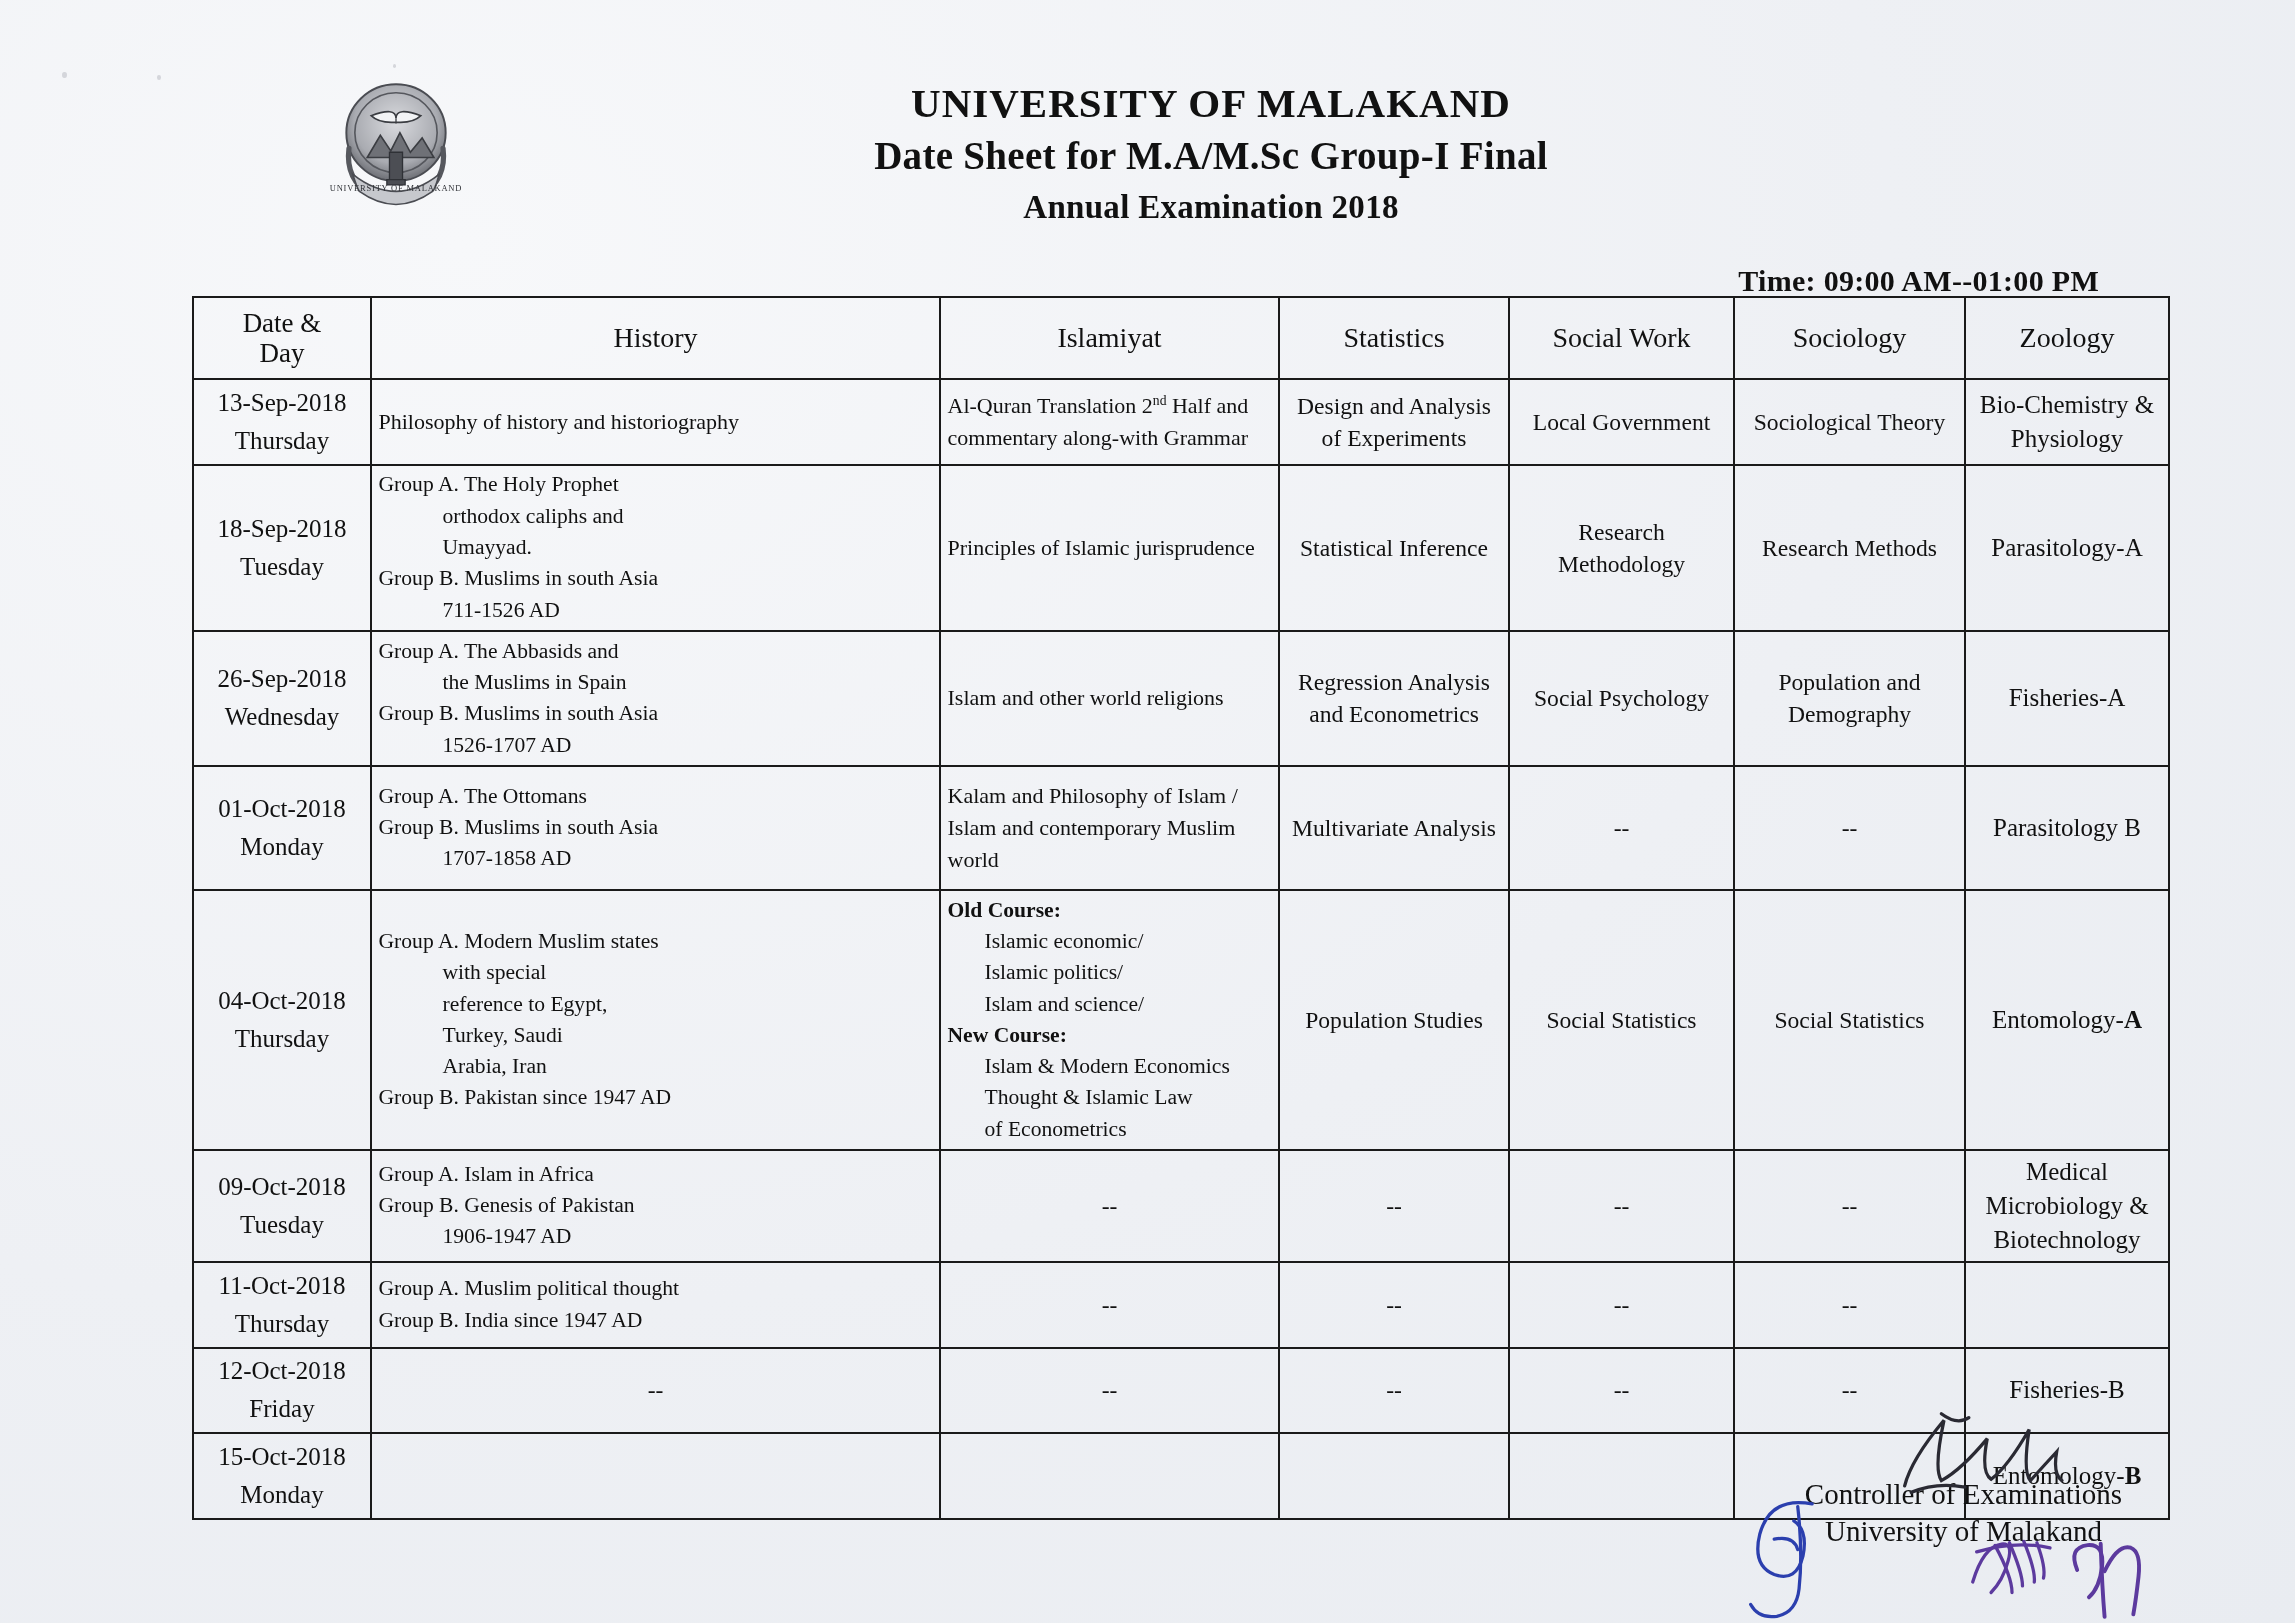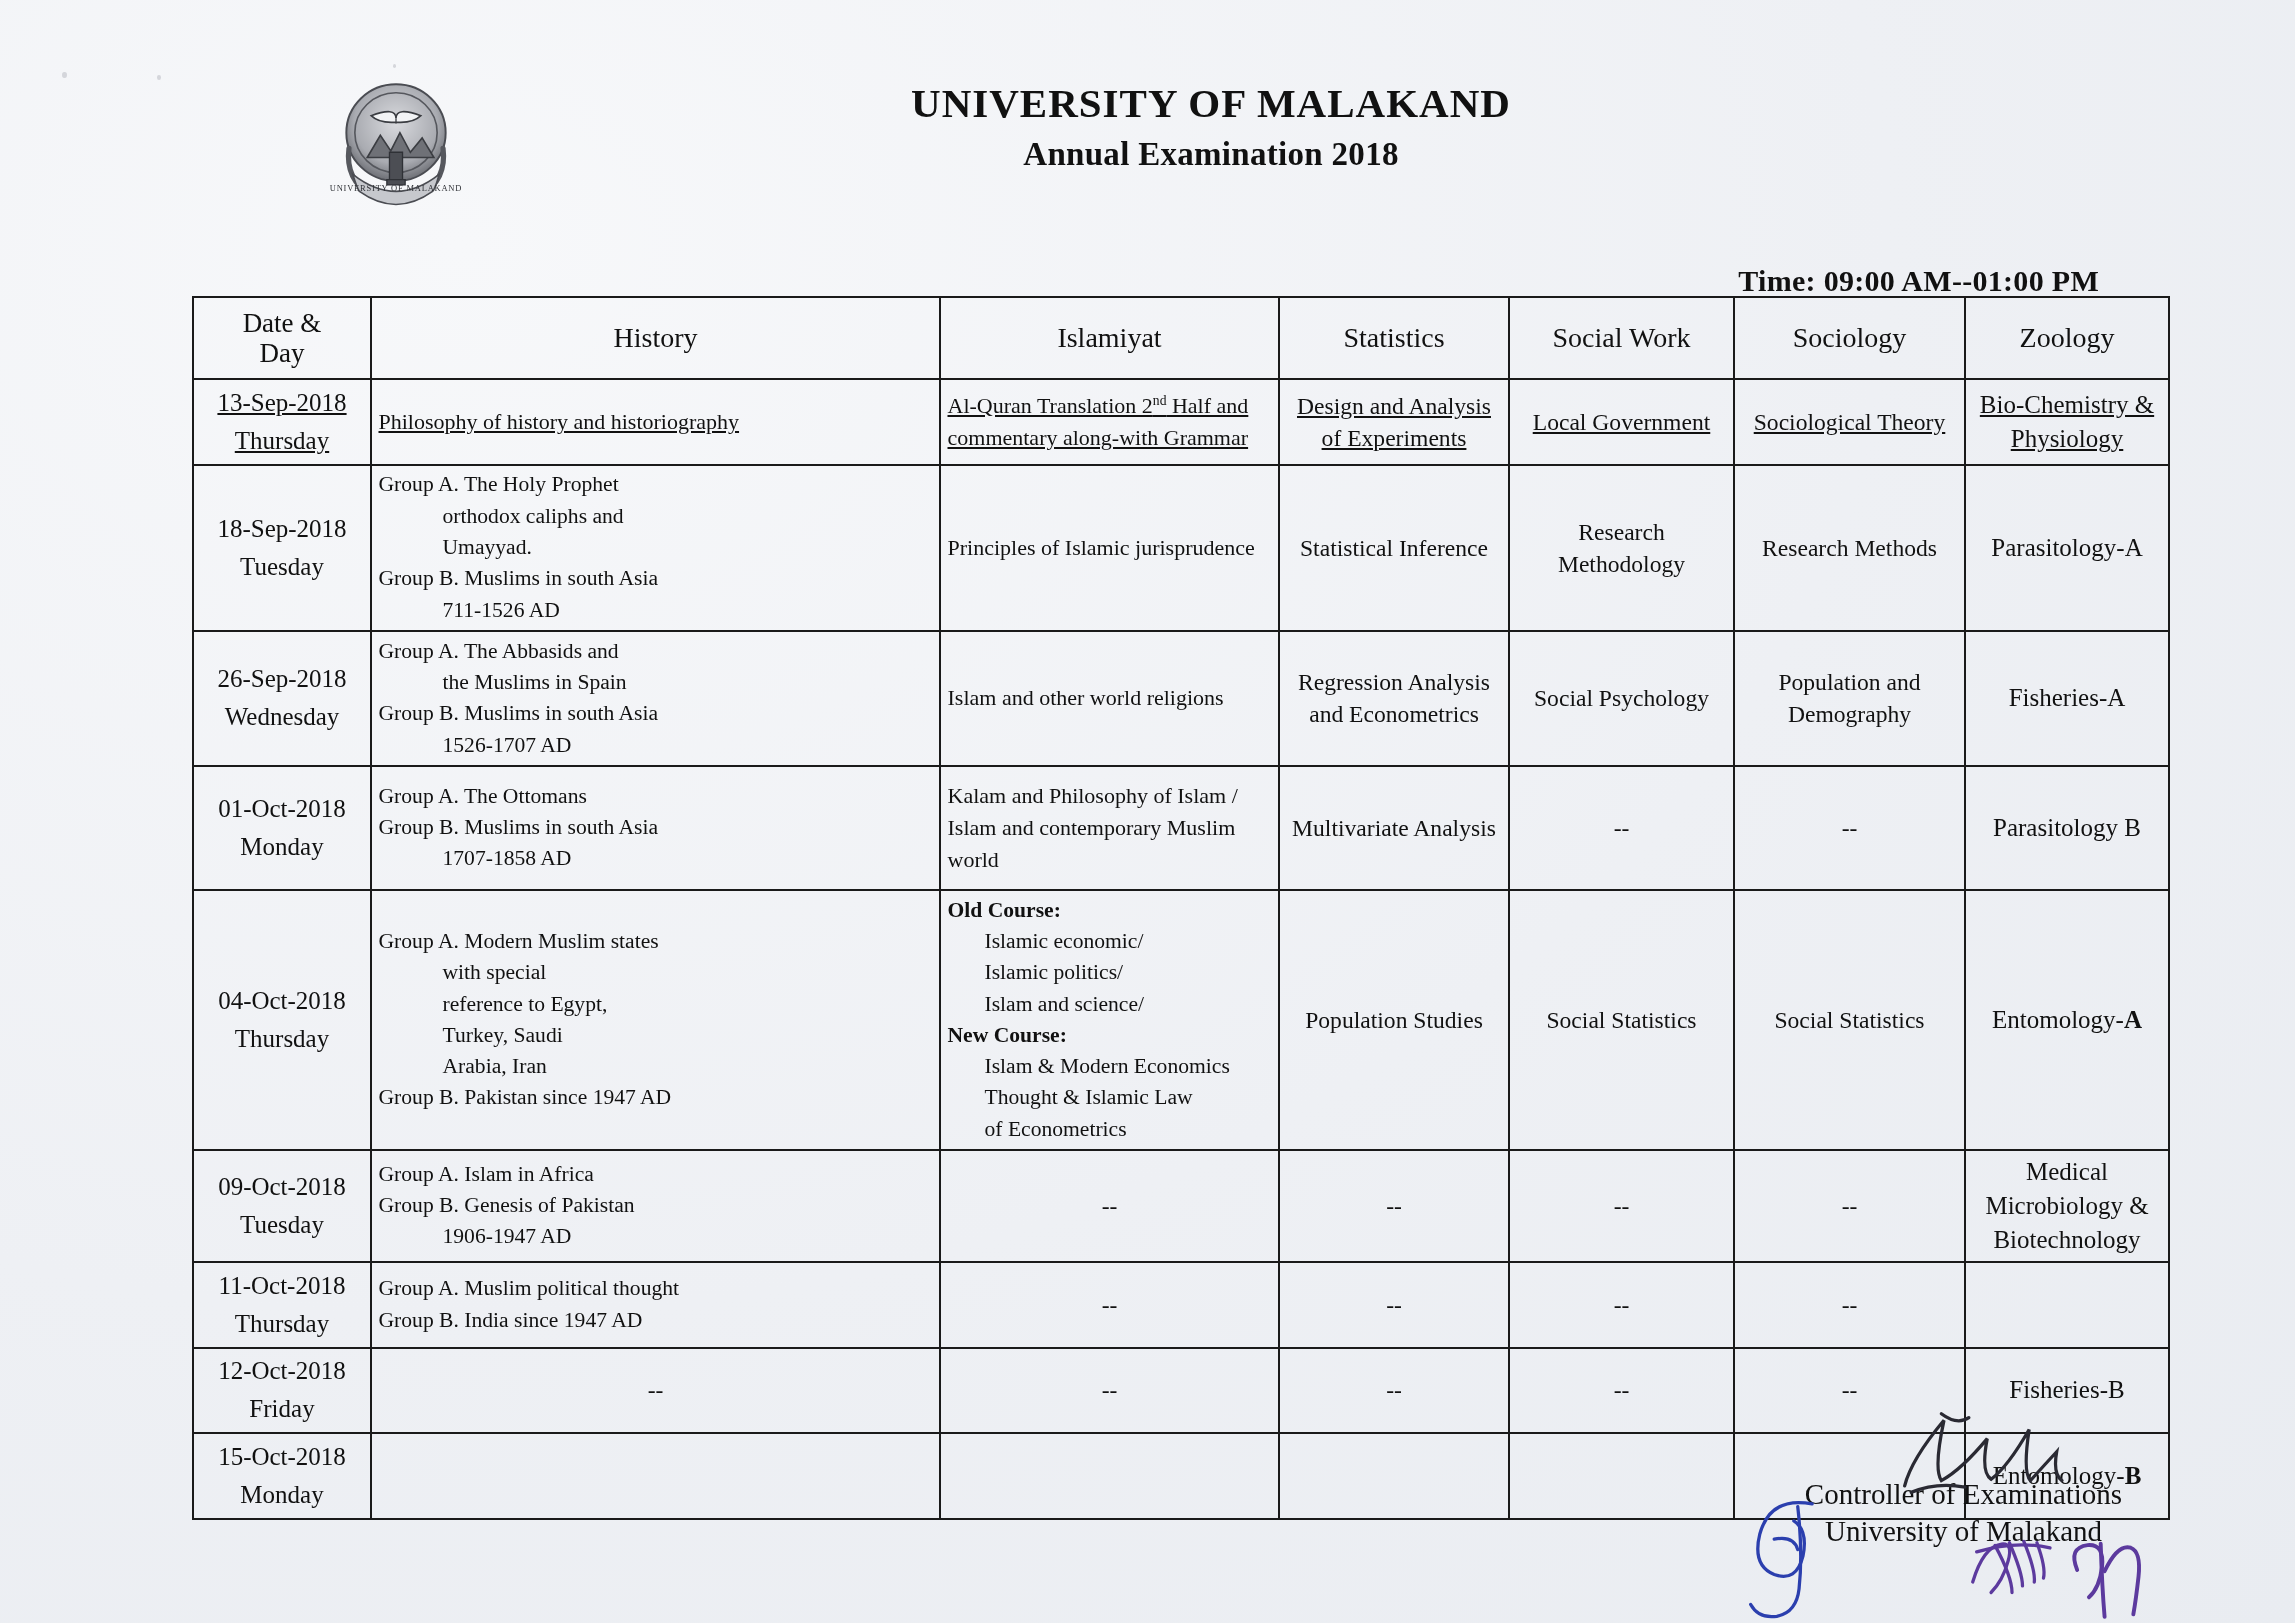--- a/index.html
+++ b/index.html
@@ -155,20 +155,21 @@
       <path d="M78 112 q-6 48 34 72" fill="none" stroke="#56585e" stroke-width="8" stroke-linecap="round"></path>
       <path d="M222 112 q6 48 -34 72" fill="none" stroke="#56585e" stroke-width="8" stroke-linecap="round"></path>
 
       <path d="M84 152 q66 52 132 0 q-6 22 -10 26 q-56 40 -112 0 q-4 -6 -10 -26z" fill="#c6c8cd" stroke="#4a4c52" stroke-width="2.5"></path>
       <text x="150" y="178" font-size="13" fill="#2f3136" text-anchor="middle" font-family="'Liberation Serif',serif" letter-spacing="1.2">UNIVERSITY OF MALAKAND</text>
     </svg>
   </div>
 
   <div class="title-block">
     <div class="title-line1">UNIVERSITY OF MALAKAND</div>
+    <div class="title-line2">Date Sheet for M.A/M.Sc Group-I Final</div>
     <div class="title-line3">Annual Examination 2018</div>
   </div>
 
   <div class="time-line">Time: 09:00 AM--01:00 PM</div>
 </div>
 
 <table class="sheet">
   <colgroup>
     <col class="c-date">
       <col class="c-hist">
@@ -186,21 +187,21 @@
       </th>
       <th>History</th>
       <th>Islamiyat</th>
       <th>Statistics</th>
       <th>Social Work</th>
       <th>Sociology</th>
       <th>Zoology</th>
     </tr>
   </thead>
   <tbody>
-      <tr style="height: 68px; text-decoration: underline;">
+      <tr style="height: 68px;">
         <td class="date-cell"><span>13-Sep-2018</span><br><span>Thursday</span></td>
         <td class="lft">Philosophy of history and historiography</td>
         <td class="lft">Al-Quran Translation 2<sup>nd</sup> Half and commentary along-with Grammar</td>
         <td class="ctr">Design and Analysis of Experiments</td>
         <td class="ctr">Local Government</td>
         <td class="ctr">Sociological Theory</td>
         <td class="ctr big">Bio-Chemistry &amp; Physiology</td>
       </tr>
       <tr style="height: 139px;">
         <td class="date-cell"><span>18-Sep-2018</span><br><span>Tuesday</span></td>

